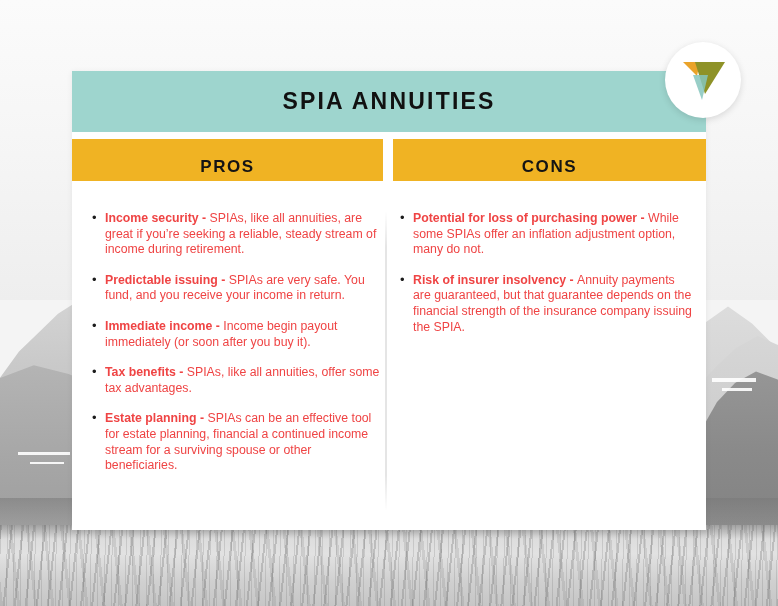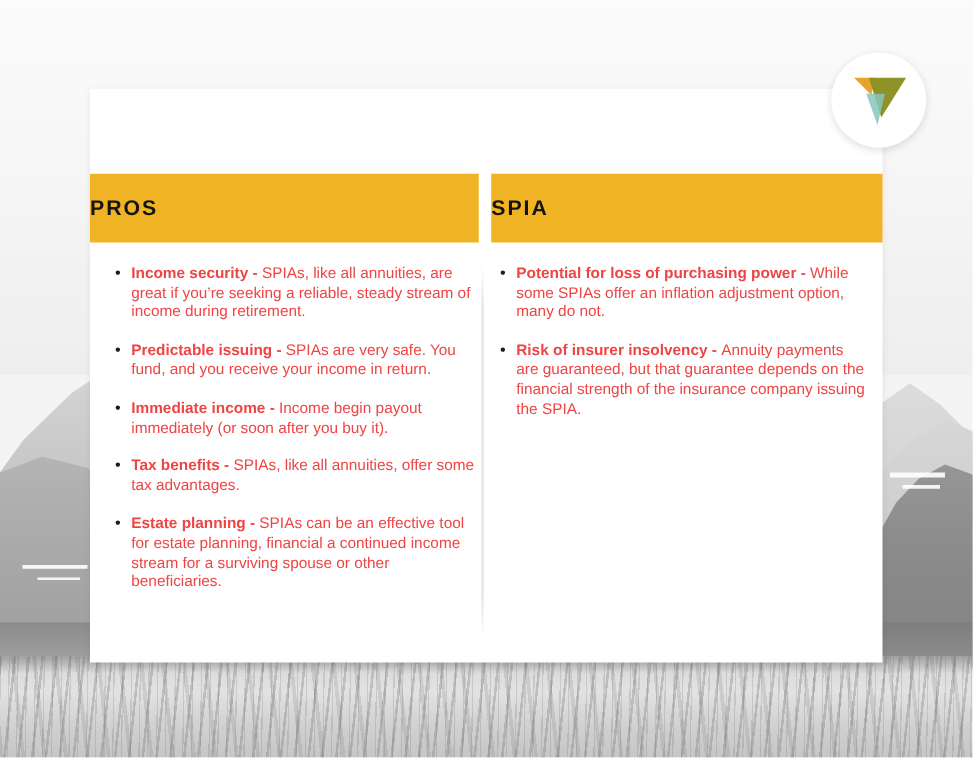--- a/index.html
+++ b/index.html
@@ -110,28 +110,28 @@
     left: 0; top: 0; width: 634px; height: 61px;
     line-height: 61px;
     text-align: center;
     font-size: 23px;
     font-weight: bold;
     letter-spacing: 2.2px;
     color: #111111;
   }
   .col-head {
     position: absolute;
-    top: 68px; height: 55px;
+    top: 68px; height: 42px;
     background: #f0b323;
     color: #141414;
     font-size: 17px;
     font-weight: bold;
     letter-spacing: 1.6px;
     line-height: 55px;
-    text-align: left;
+    text-align: center;
   }
   #pros-head { left: 0; width: 311px; }
   #cons-head { left: 321px; width: 313px; }
 
   #divider {
     position: absolute;
     left: 313px; top: 140px;
     width: 2px; height: 300px;
     background: linear-gradient(180deg, rgba(0,0,0,0.0) 0%, rgba(0,0,0,0.10) 12%,
                 rgba(0,0,0,0.10) 88%, rgba(0,0,0,0.0) 100%);
@@ -196,23 +196,26 @@
   <div class="village" style="left:30px; top:462px; width:34px; height:2px;"></div>
   <div class="village" style="left:712px; top:378px; width:44px; height:4px;"></div>
   <div class="village" style="left:722px; top:388px; width:30px; height:3px;"></div>
   <div class="shoreline"></div>
   <div class="water"></div>
   <div class="water-dark"></div>
 </div>
 
 <div id="card">
 
+  <div id="title-bar">
+    <div id="title-text">SPIA ANNUITIES</div>
+  </div>
 
   <div id="pros-head" class="col-head">PROS</div>
-  <div id="cons-head" class="col-head">SPIA</div>
+  <div id="cons-head" class="col-head">CONS</div>
 
   <div id="divider"></div>
 
   <div id="pros-body" class="col-body">
     <ul class="bullets">
       <li><b>Income security - </b><span>SPIAs, like all annuities, are great if you’re seeking a reliable, steady stream of income during retirement.</span></li>
       <li><b>Predictable issuing - </b><span>SPIAs are very safe. You fund, and you receive your income in return.</span></li>
       <li><b>Immediate income - </b><span>Income begin payout immediately (or soon after you buy it).</span></li>
       <li><b>Tax benefits - </b><span>SPIAs, like all annuities, offer some tax advantages.</span></li>
       <li><b>Estate planning - </b><span>SPIAs can be an effective tool for estate planning, financial a continued income stream for a surviving spouse or other beneficiaries.</span></li>

